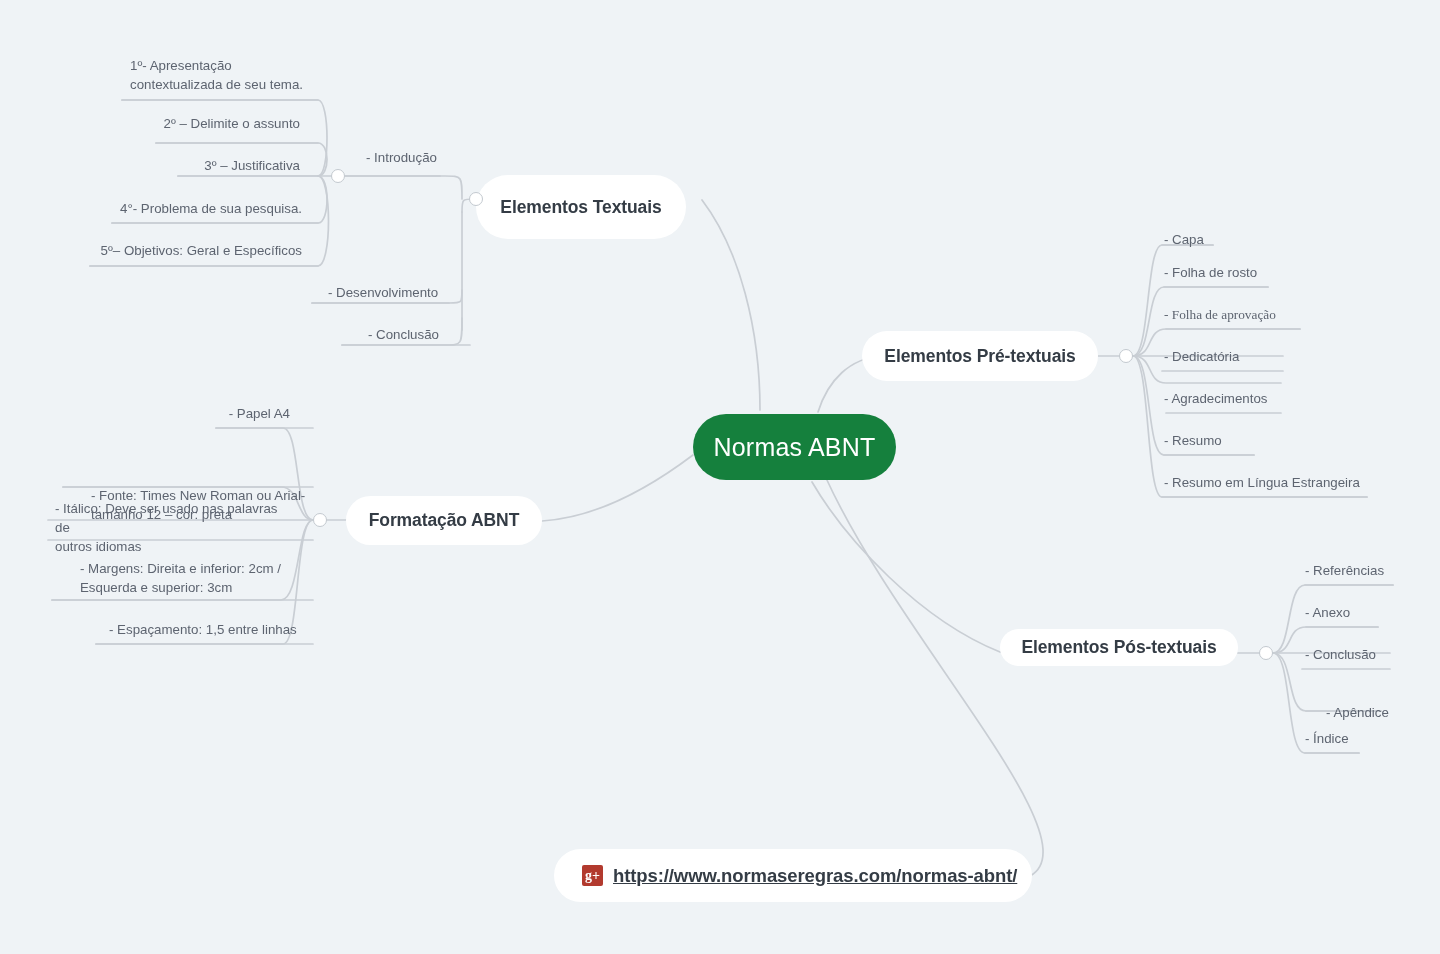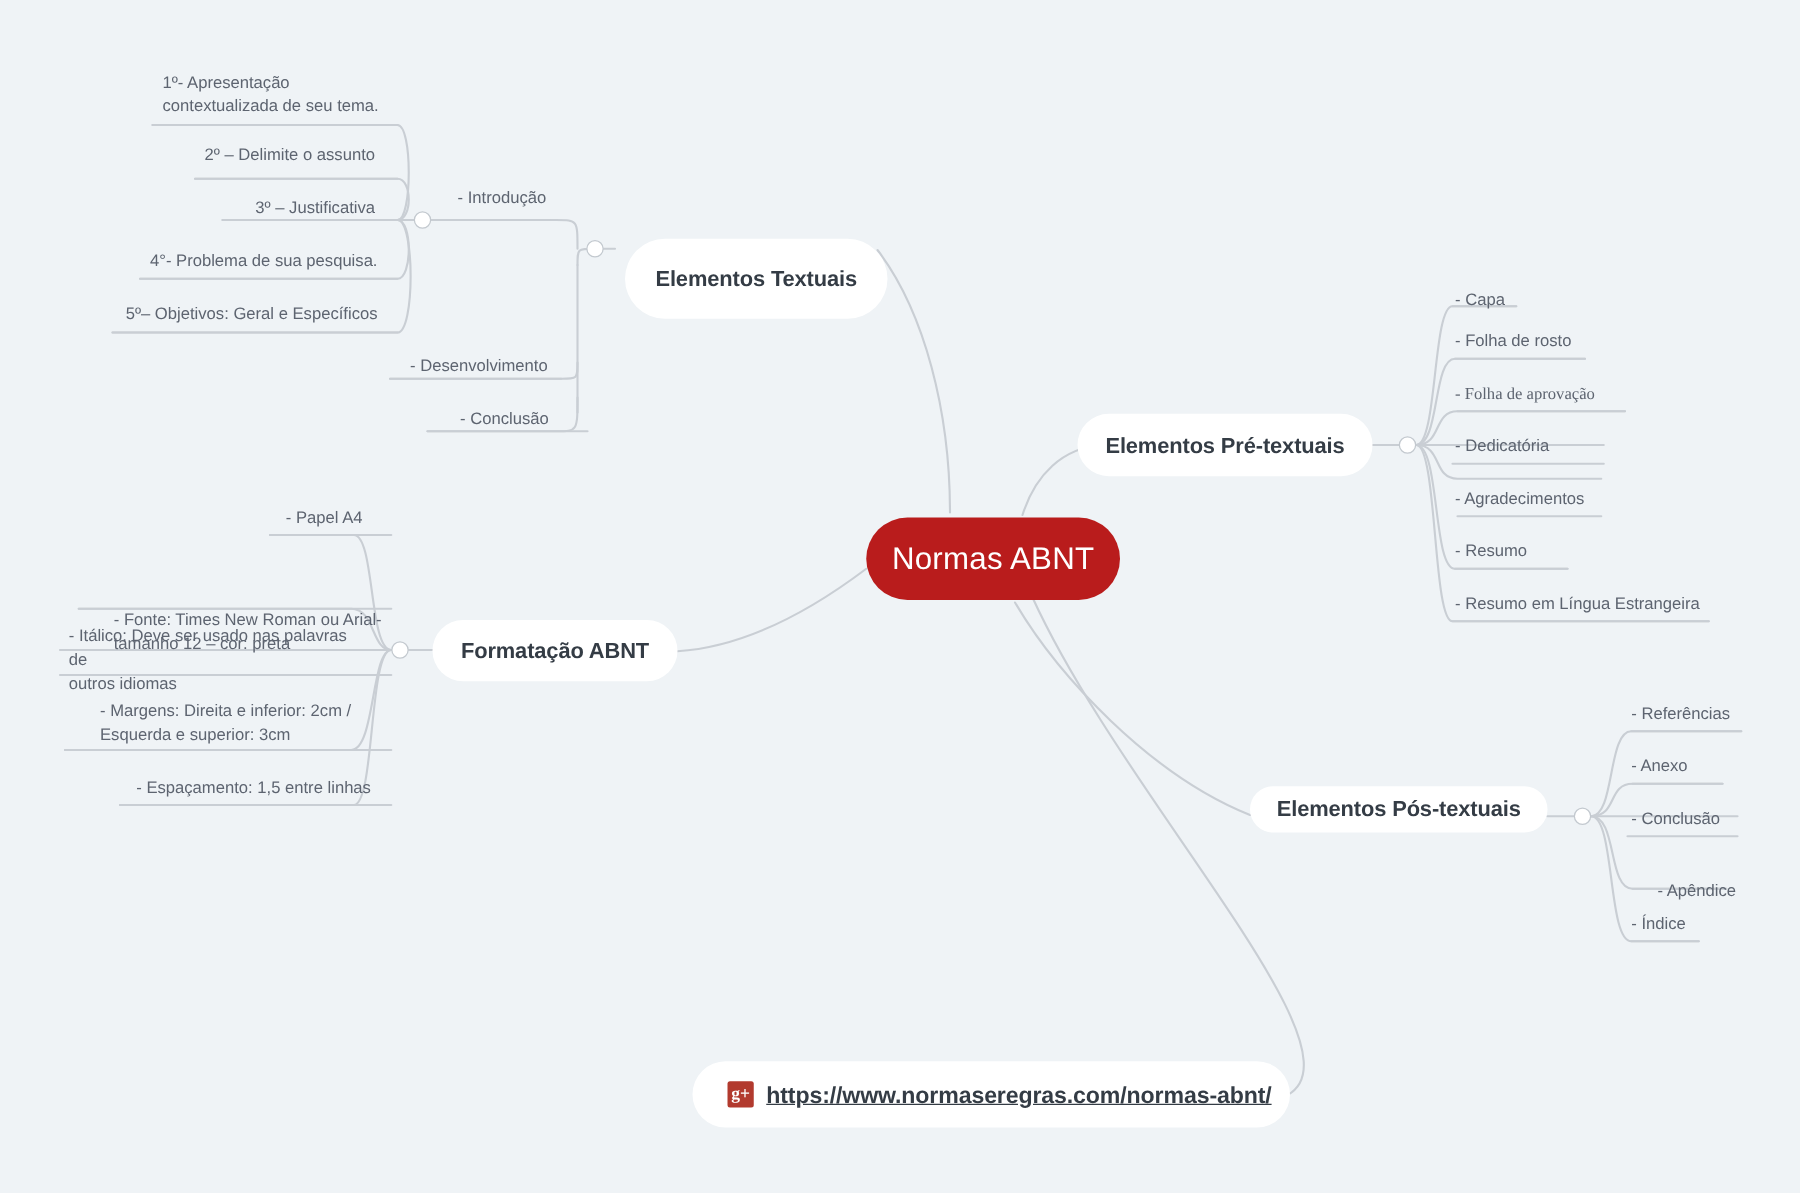--- a/index.html
+++ b/index.html
@@ -27,21 +27,21 @@
     height: 954px;
     pointer-events: none;
   }
 
   
   .root-node {
     position: absolute;
     display: flex;
     align-items: center;
     justify-content: center;
-    background: #b91c1c;
+    background: #15803d;
     border-radius: 40px;
     box-sizing: border-box;
     z-index: 6;
   }
   .root-node .root-label {
     color: #ffffff;
     font-size: 25px;
     font-weight: 400;
     letter-spacing: 0.2px;
     white-space: nowrap;
@@ -227,21 +227,21 @@
   <div class="joint" style="left:338px; top:176px;"></div>
   <div class="joint" style="left:476px; top:199px;"></div>
   <div class="joint" style="left:1126px; top:356px;"></div>
   <div class="joint" style="left:320px; top:520px;"></div>
   <div class="joint" style="left:1266px; top:653px;"></div>
 
   <div class="root-node" style="left:693px; top:414px; width:203px; height:66px;">
     <span class="root-label">Normas ABNT</span>
   </div>
 
-  <div class="pill-node" style="left:500px; top:175px; width:210px; height:64px;margin-top:16px;">
+  <div class="pill-node" style="left:476px; top:175px; width:210px; height:64px;">
     <span class="pill-label">Elementos Textuais</span>
   </div>
 
   <div class="pill-node" style="left:862px; top:331px; width:236px; height:50px;">
     <span class="pill-label">Elementos Pré-textuais</span>
   </div>
 
   <div class="pill-node" style="left:346px; top:496px; width:196px; height:49px;">
     <span class="pill-label">Formatação ABNT</span>
   </div>

